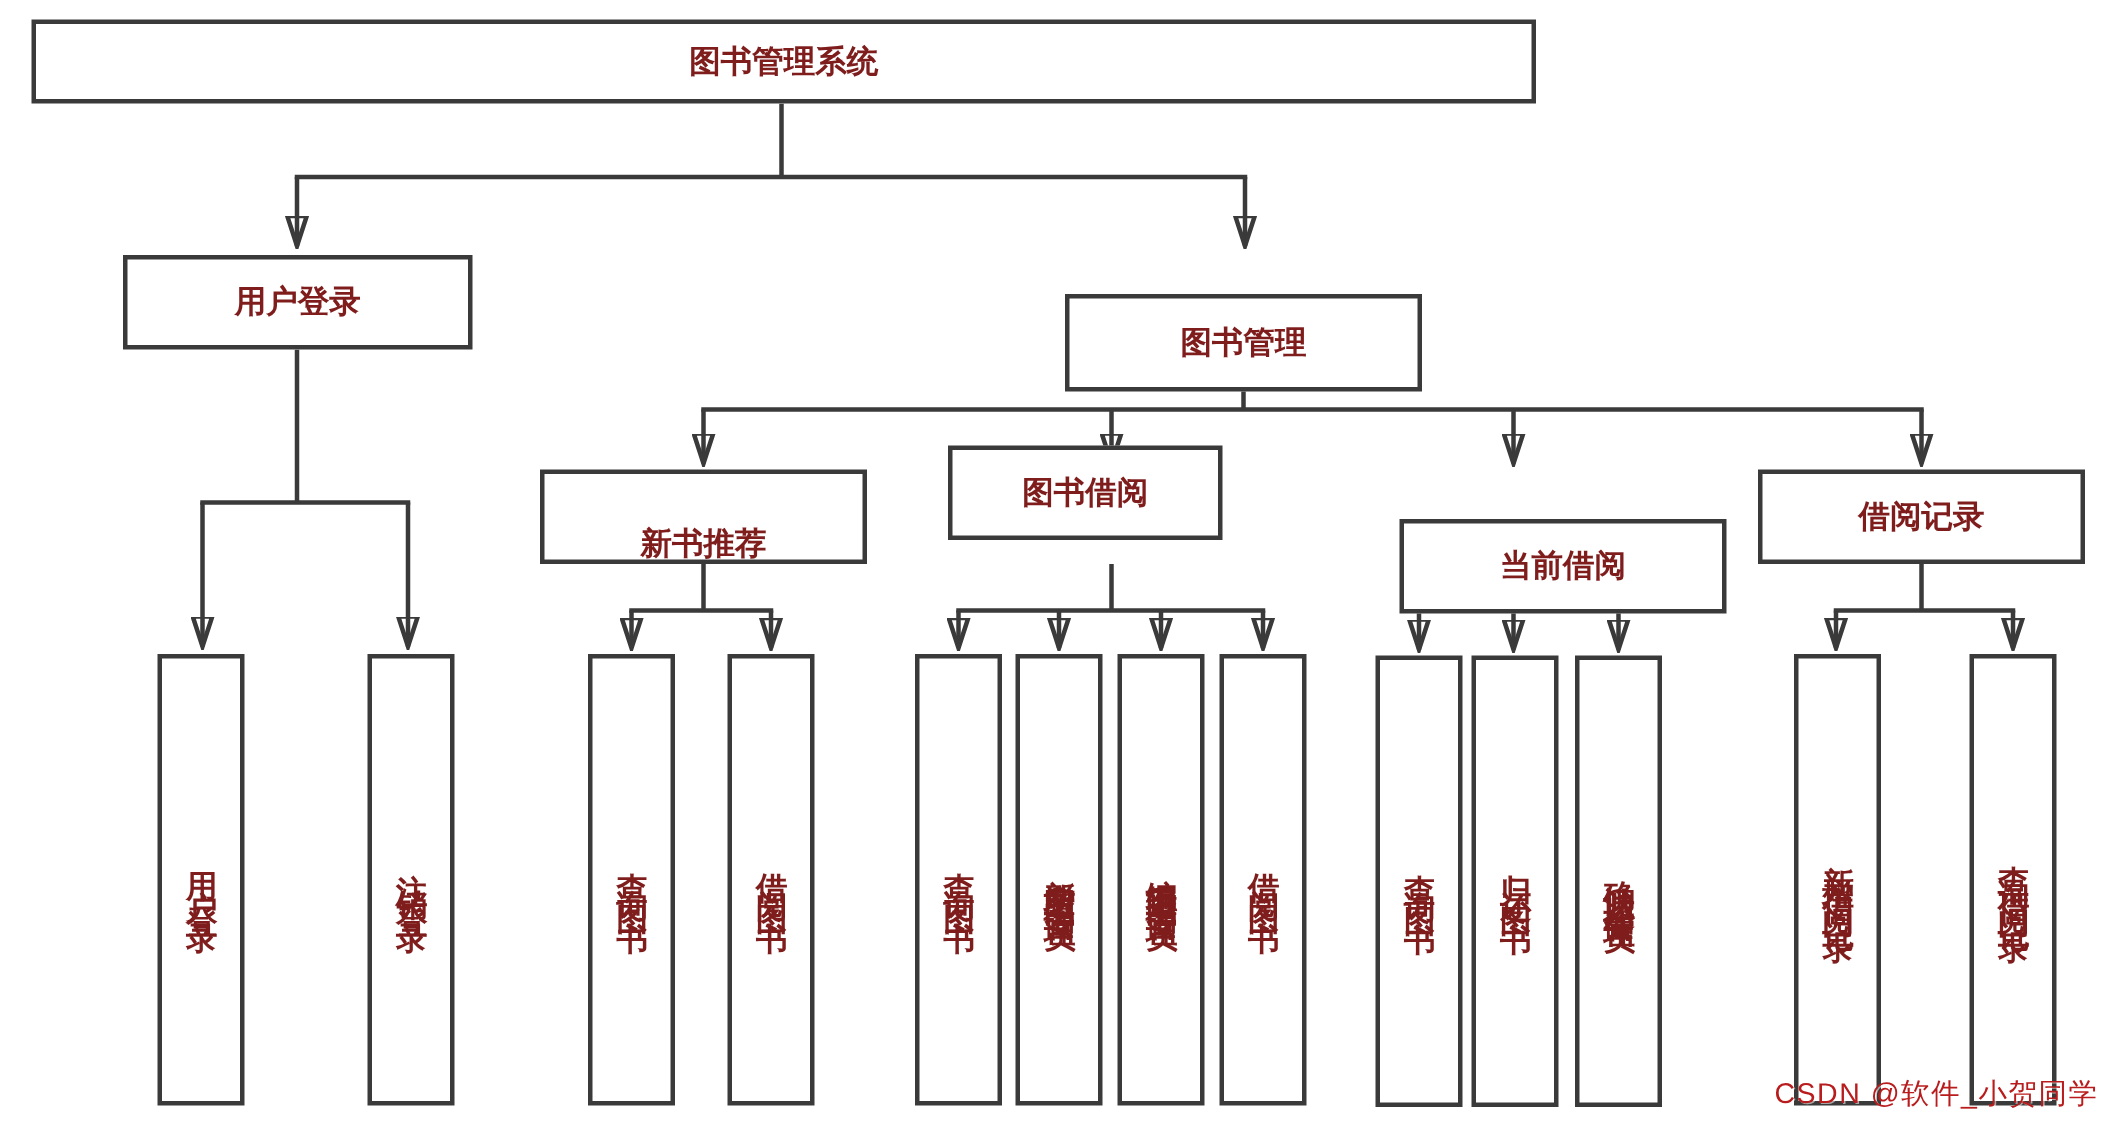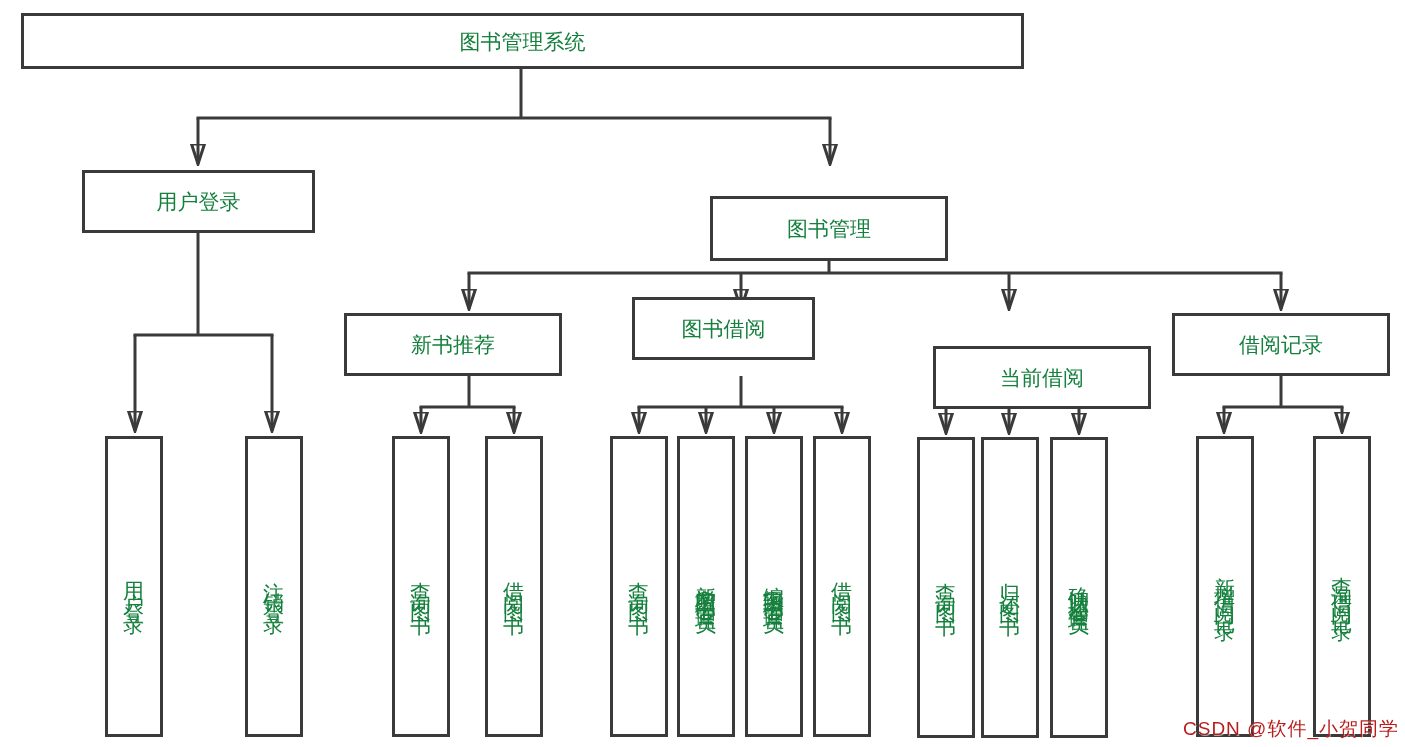--- a/index.html
+++ b/index.html
@@ -11,24 +11,25 @@
     overflow:hidden;
   }
   .box{
     position:absolute;
     box-sizing:border-box;
     background:#ffffff;
     border:3px solid #3a3a3a;
     display:flex;
     align-items:center;
     justify-content:center;
-    color:#15803d;
+    color:#7f1d1d;
     font-size:21px;
     line-height:1;
     z-index:2;
+    font-weight:bold;
   }
   .vbox span{
     writing-mode:vertical-rl;
     text-orientation:mixed;
     display:block;
   }
   .ls4{letter-spacing:11px;}
   .ls6{letter-spacing:9px;}
   .ls9{letter-spacing:4px;}
   #connectors{
@@ -47,21 +48,21 @@
     color:#b91c1c;
     letter-spacing:1px;
     white-space:nowrap;
     z-index:3;
     text-shadow:1px 1px 0 rgba(255,255,255,0.55);
   }
   
   .n-root{left:21px;top:13px;width:1003px;height:56px;}
   .n-userlogin{left:82px;top:170px;width:233px;height:63px;}
   .n-bookmgmt{left:710px;top:168px;width:238px;height:65px;margin-top:28px;}
-  .n-newbook{left:344px;top:313px;width:218px;height:63px;}
+  .n-newbook{left:360px;top:313px;width:218px;height:63px;align-items:flex-end;}
   .n-borrow{left:632px;top:297px;width:183px;height:63px;}
   .n-current{left:933px;top:313px;width:218px;height:63px;margin-top:33px;}
   .n-records{left:1172px;top:313px;width:218px;height:63px;}
   .leaf{top:436px;width:58px;height:301px;}
   .l-ul1{left:105px;}  .l-ul2{left:245px;}
   .l-nb1{left:392px;}  .l-nb2{left:485px;}
   .l-bb1{left:610px;}  .l-bb2{left:677px;}  .l-bb3{left:745px;}  .l-bb4{left:813px;}
   .l-cb1{left:917px;top:437px;}  .l-cb2{left:981px;top:437px;}  .l-cb3{left:1050px;top:437px;}
   .l-br1{left:1196px;} .l-br2{left:1313px;}
 </style>

